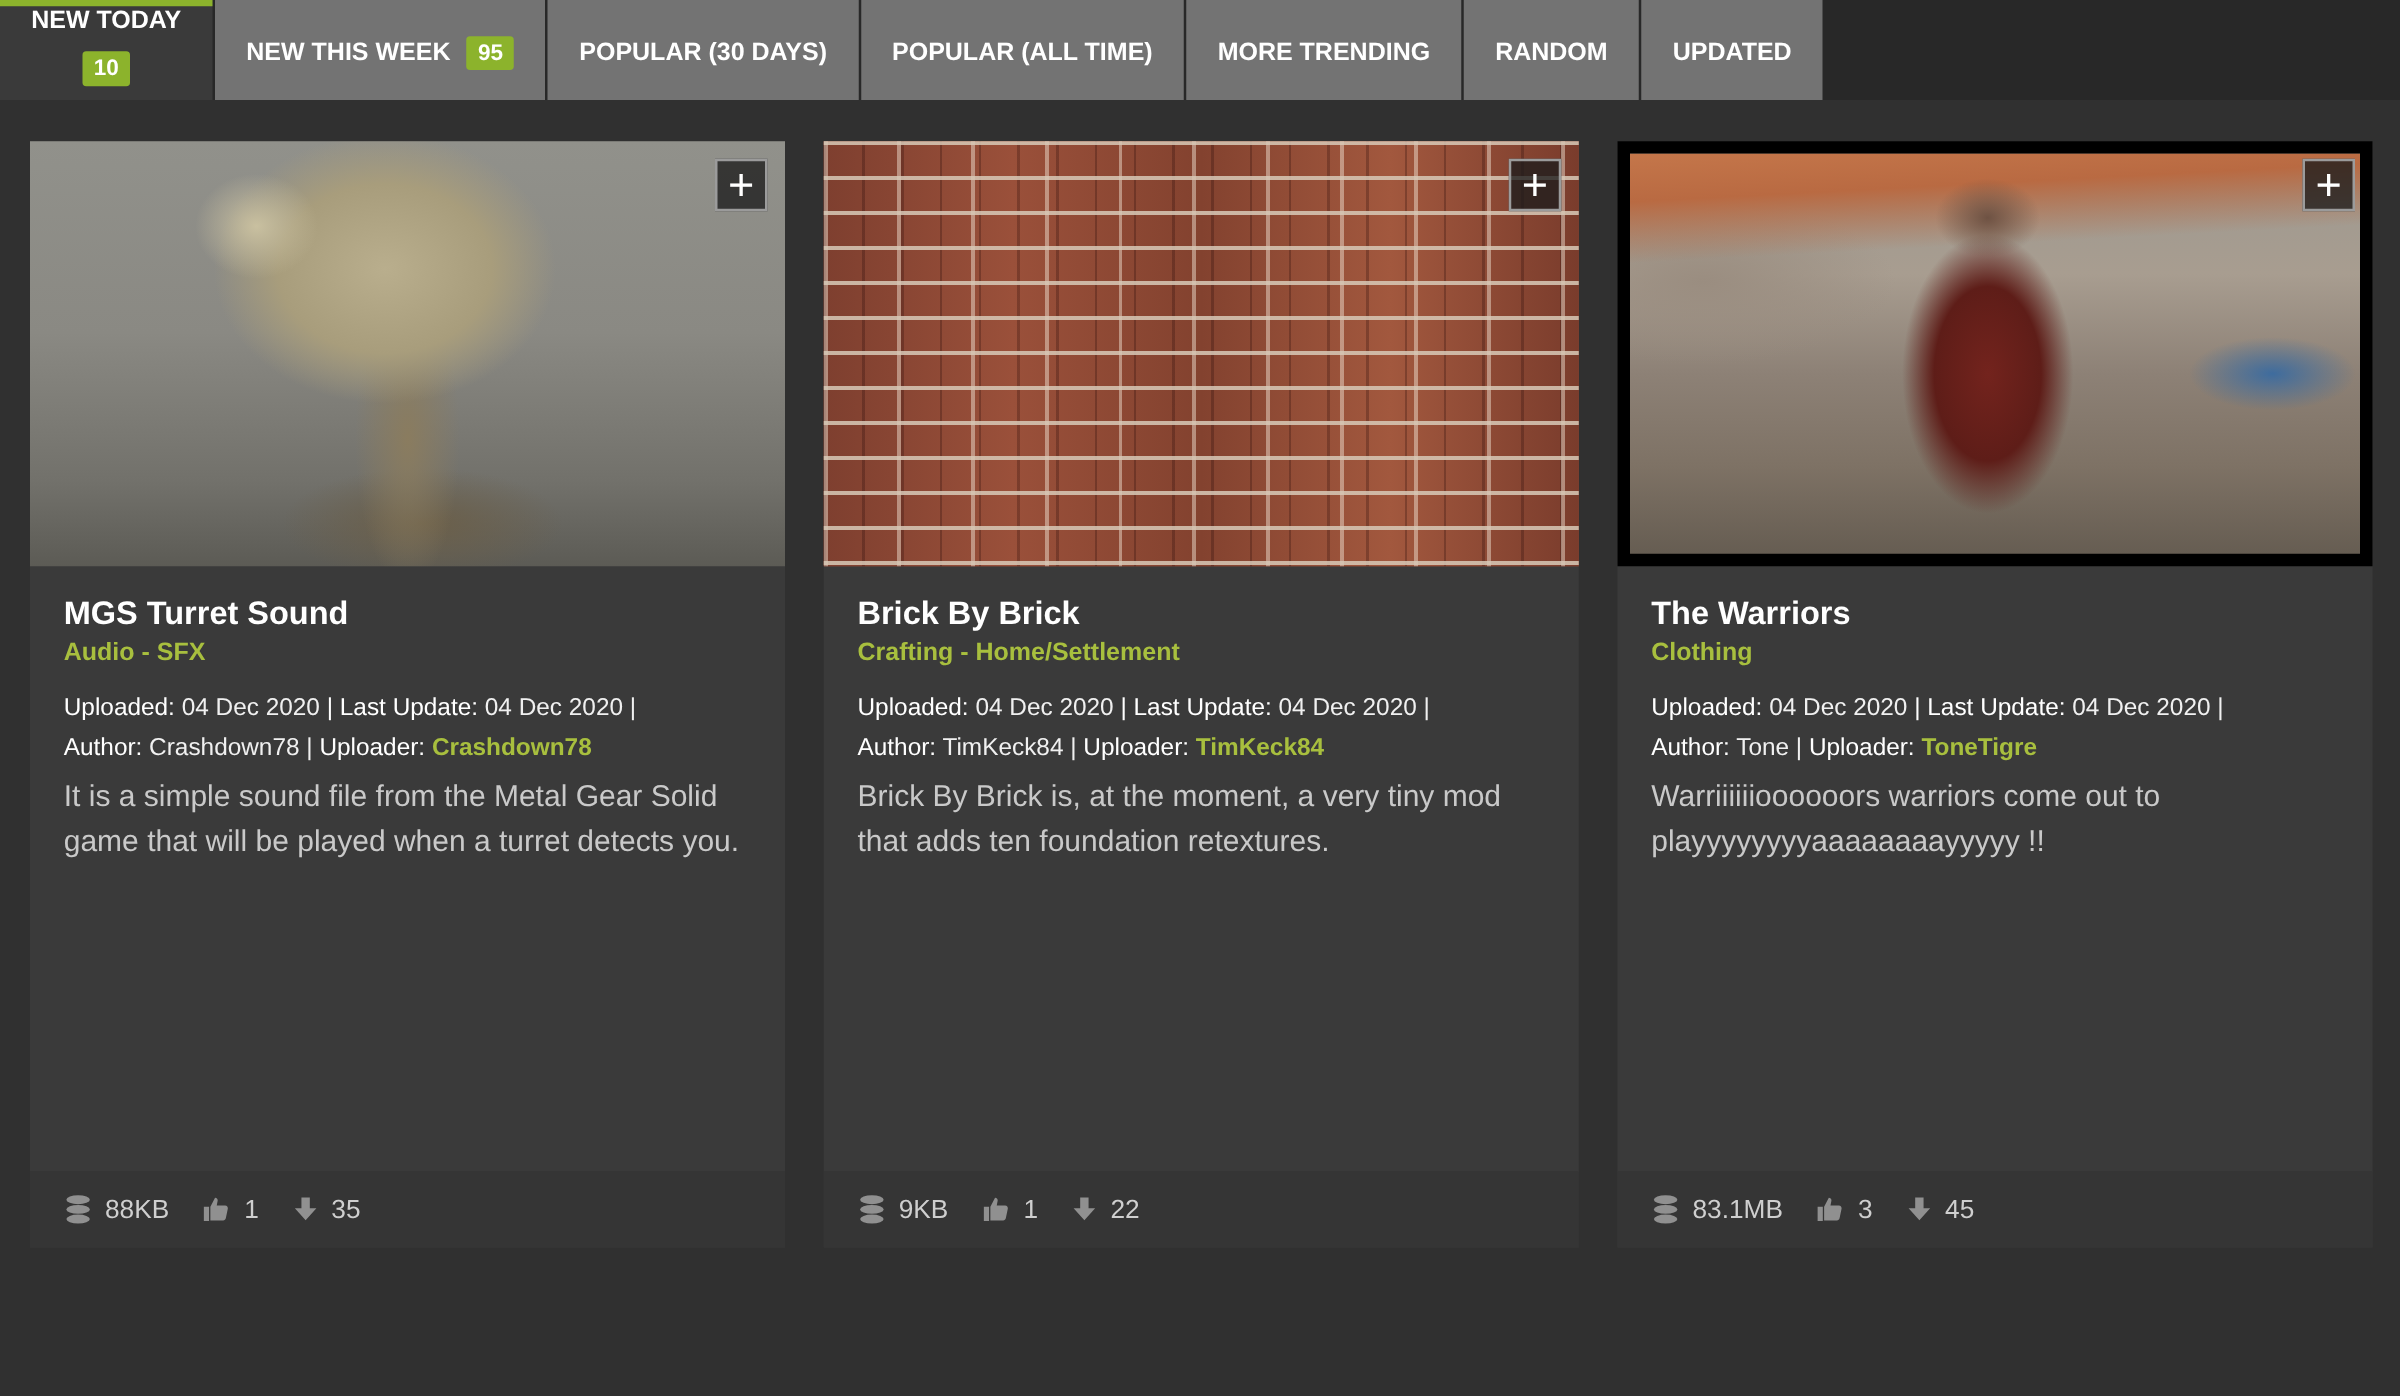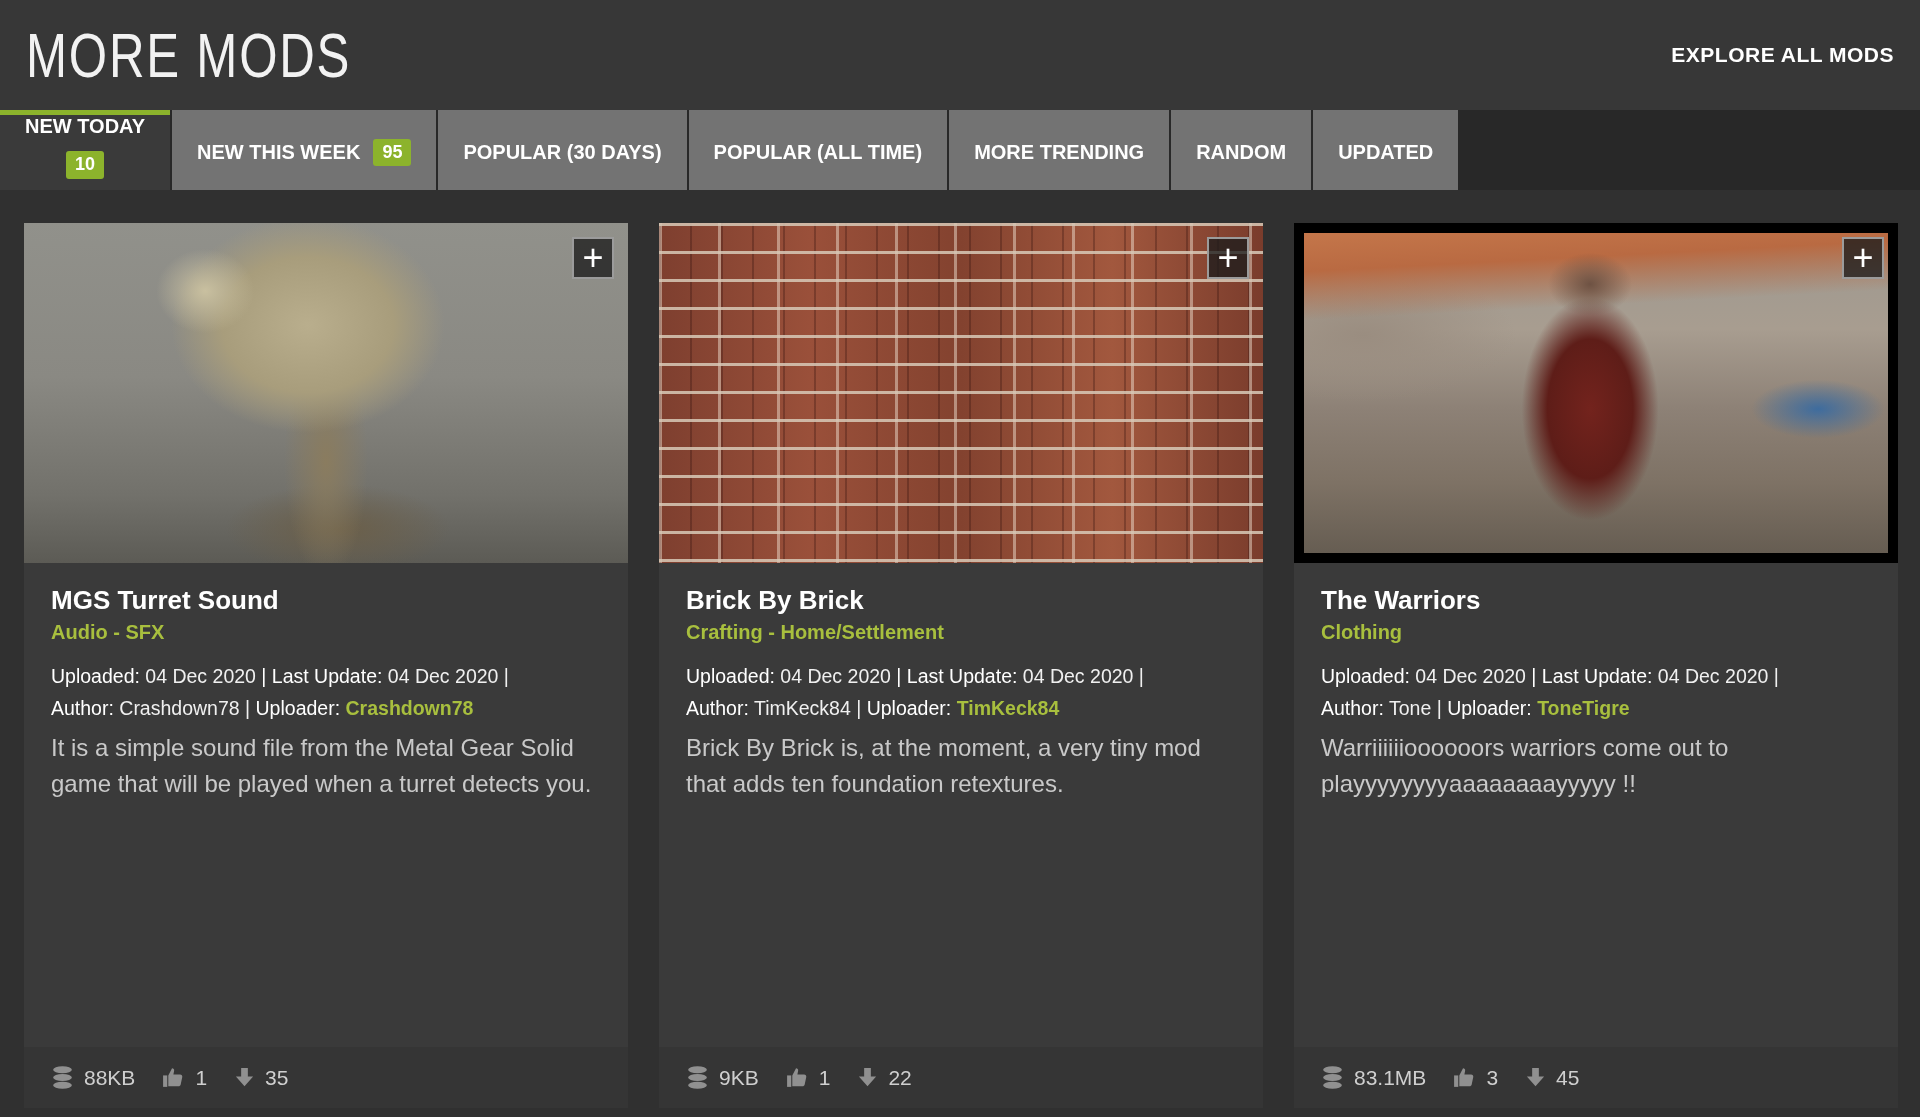--- a/index.html
+++ b/index.html
@@ -103,24 +103,20 @@
     color:#cfcfcf; font-size:21px;
   }
   .stat { display:flex; align-items:center; gap:9px; }
   .stat svg { display:block; }
 </style>
 </head>
 <body>
 
 <div class="page">
 
-  <div class="header">
-    <div class="page-title">MORE MODS</div>
-    <div class="explore-link">EXPLORE ALL MODS</div>
-  </div>
 
   <div class="tabbar">
     <div class="tab active">
       <span>NEW TODAY</span>
       <span class="badge">10</span>
     </div>
     <div class="tab">
       <span>NEW THIS WEEK</span>
       <span class="badge">95</span>
     </div>

